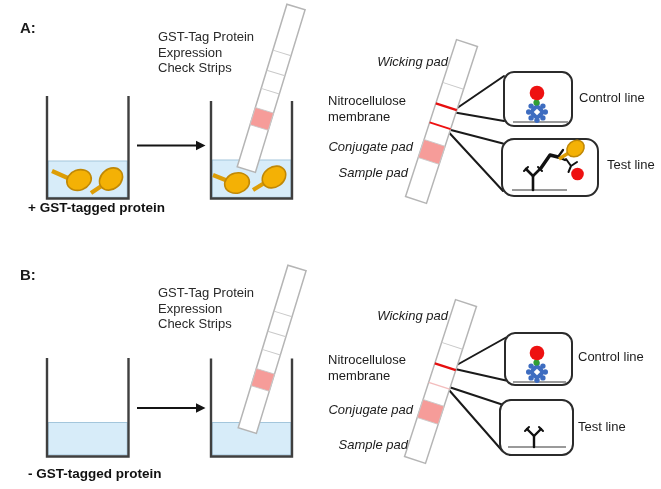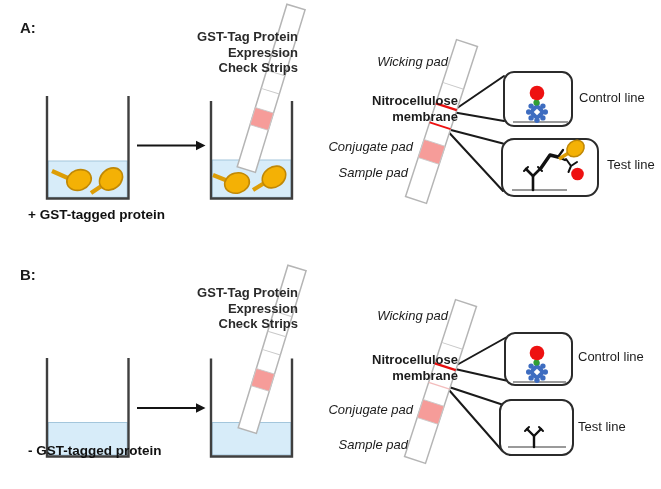--- a/index.html
+++ b/index.html
@@ -4,23 +4,23 @@
 <style>
   html,body{margin:0;padding:0;background:#fff;}
   #stage{
     position:relative;width:661px;height:489px;background:#ffffff;overflow:hidden;
     font-family:"Liberation Sans", sans-serif;color:#1c1c1c;
   }
   #stage svg{position:absolute;left:0;top:0;}
   .lbl{position:absolute;font-size:13px;line-height:15.5px;white-space:nowrap;}
   .pre{white-space:pre-line;}
   .panel-letter{font-size:15px;font-weight:bold;}
-  .ctr{text-align:right;font-weight:bold;}
+  .ctr{text-align:left;}
   .rgt{text-align:right;font-style:italic;}
-  .caption{font-size:13.5px;font-weight:bold;color:#111;margin-top:7px;}
+  .caption{font-size:13.5px;font-weight:bold;color:#111;}
 </style>
 </head>
 <body>
 
 <div id="stage">
 
   <svg width="661" height="489" viewBox="0 0 661 489">
 
     <g>
 
@@ -195,21 +195,21 @@
 membrane</div>
   <div class="lbl rgt" style="left:303px;top:139px;width:110px;">Conjugate pad</div>
   <div class="lbl rgt" style="left:303px;top:165px;width:105px;">Sample pad</div>
   <div class="lbl" style="left:579px;top:90px;">Control line</div>
   <div class="lbl" style="left:607px;top:157px;">Test line</div>
 
   <div class="lbl panel-letter" style="left:20px;top:267px;">B:</div>
   <div class="lbl ctr pre" style="left:158px;top:285px;width:140px;color:#2a2a2a;">GST-Tag Protein
 Expression
 Check Strips</div>
-  <div class="lbl caption" style="left:28px;top:436px;">- GST-tagged protein</div>
+  <div class="lbl caption" style="left:28px;top:466px;">- GST-tagged protein</div>
   <div class="lbl rgt" style="left:348px;top:308px;width:100px;">Wicking pad</div>
   <div class="lbl ctr pre" style="left:328px;top:352px;width:130px;">Nitrocellulose
 membrane</div>
   <div class="lbl rgt" style="left:303px;top:402px;width:110px;">Conjugate pad</div>
   <div class="lbl rgt" style="left:303px;top:437px;width:105px;">Sample pad</div>
   <div class="lbl" style="left:578px;top:349px;">Control line</div>
   <div class="lbl" style="left:578px;top:419px;">Test line</div>
 
 </div>
 

